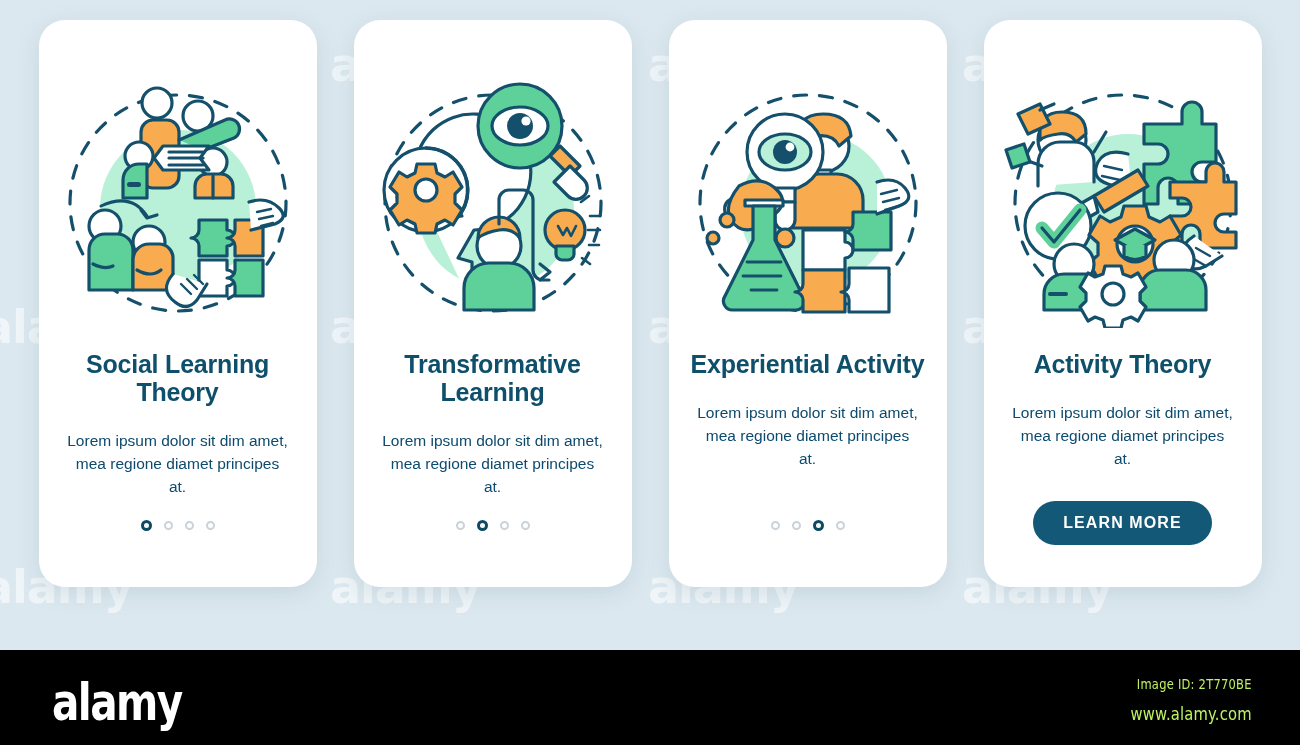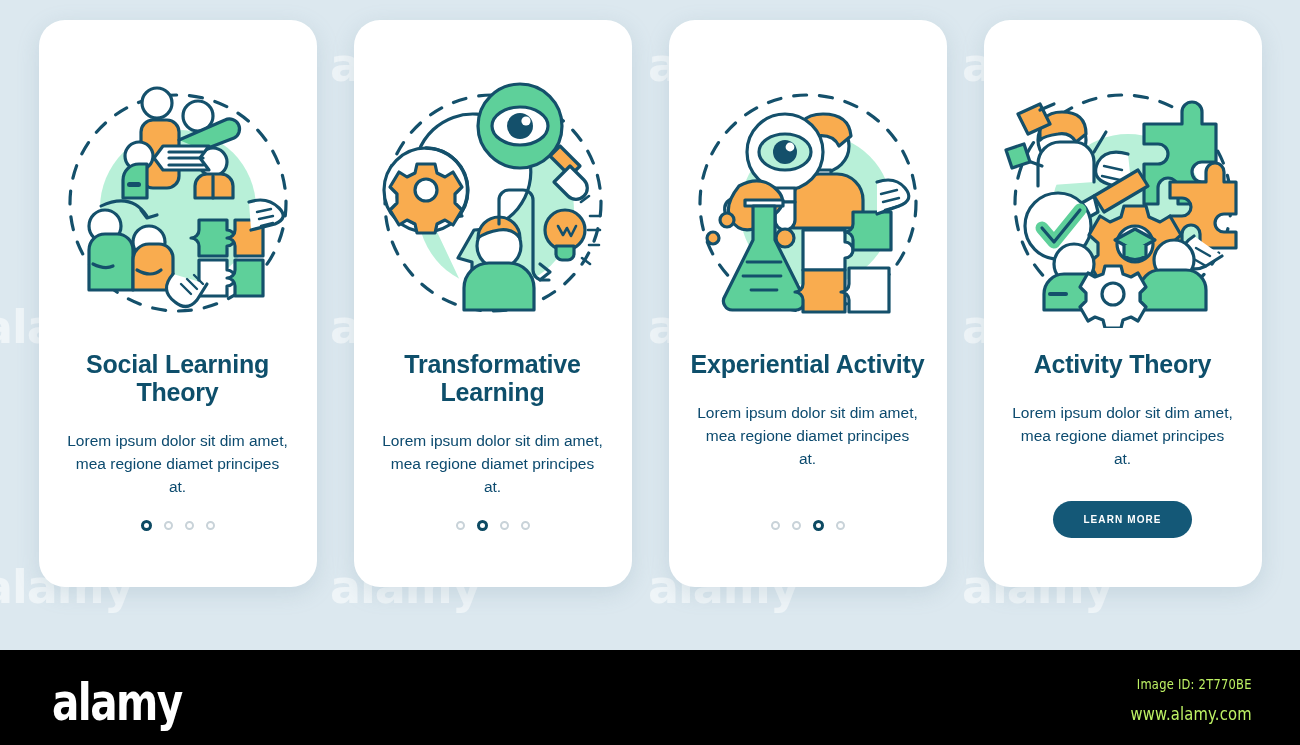--- a/index.html
+++ b/index.html
@@ -105,21 +105,21 @@
     border-width: 3px;
     width: 11px; height: 11px;
   }
 
   .learn-btn {
     background: #145877;
     color: #ffffff;
     border: none;
     border-radius: 22px;
     padding: 13px 30px;
-    font-size: 10px;
+    font-size: 16px;
     font-weight: 700;
     letter-spacing: 1.1px;
     cursor: pointer;
     font-family: "Liberation Sans", sans-serif;
     margin-top: 30px;
   }
 
   
   #footer {
     position: absolute;

